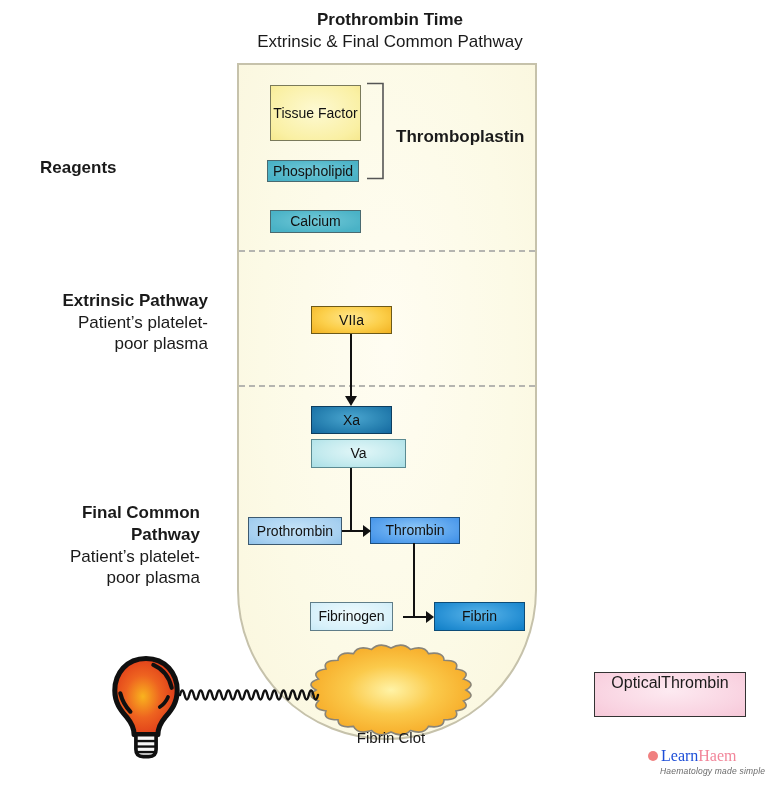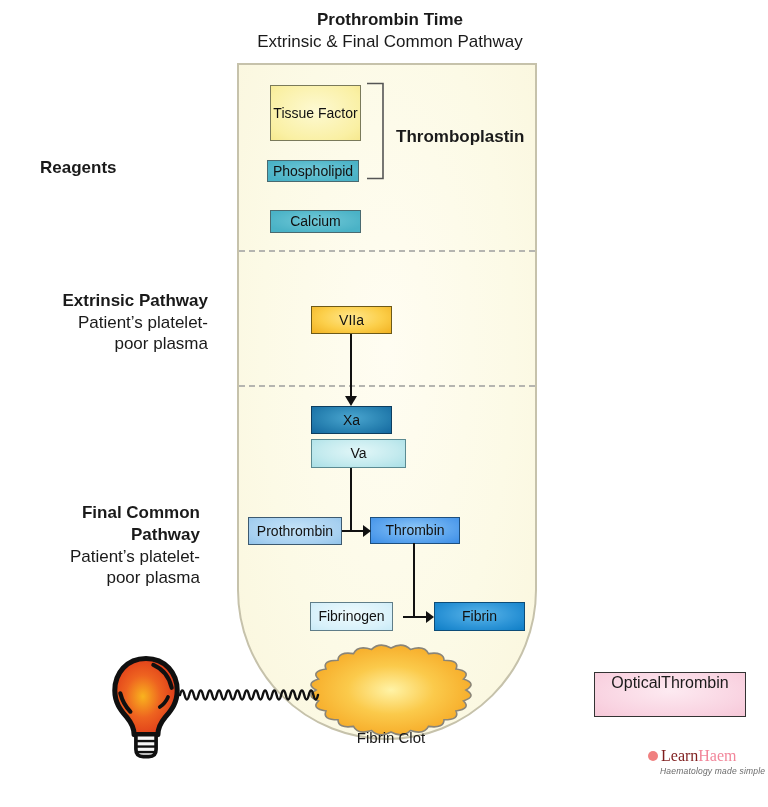--- a/index.html
+++ b/index.html
@@ -64,21 +64,21 @@
       font-size:16px; line-height:20px; }
 
   
   #light-source-label { left:85px; top:766px; width:125px; text-align:center; font-size:17px; }
 
   
   #logo { left:648px; top:747px; width:110px; }
   #logo-name-row { display:flex; align-items:center; }
   #logo-dot { width:10px; height:10px; border-radius:50%; background:#f08080; margin-right:3px; }
   .logo-serif { font-family:"Liberation Serif", serif; font-size:16px; }
-  #logo-learn { color:#7f1d1d; }
+  #logo-learn { color:#1d4ed8; }
   #logo-haem { color:#f2869a; }
   #logo-tagline { font-size:8.5px; color:#6a6a6a; font-style:italic; letter-spacing:0.2px; margin-top:1px; padding-left:12px; white-space:nowrap; }
 
   svg { display:block; }
 </style>
 </head>
 <body>
 
 <div id="canvas">
 

